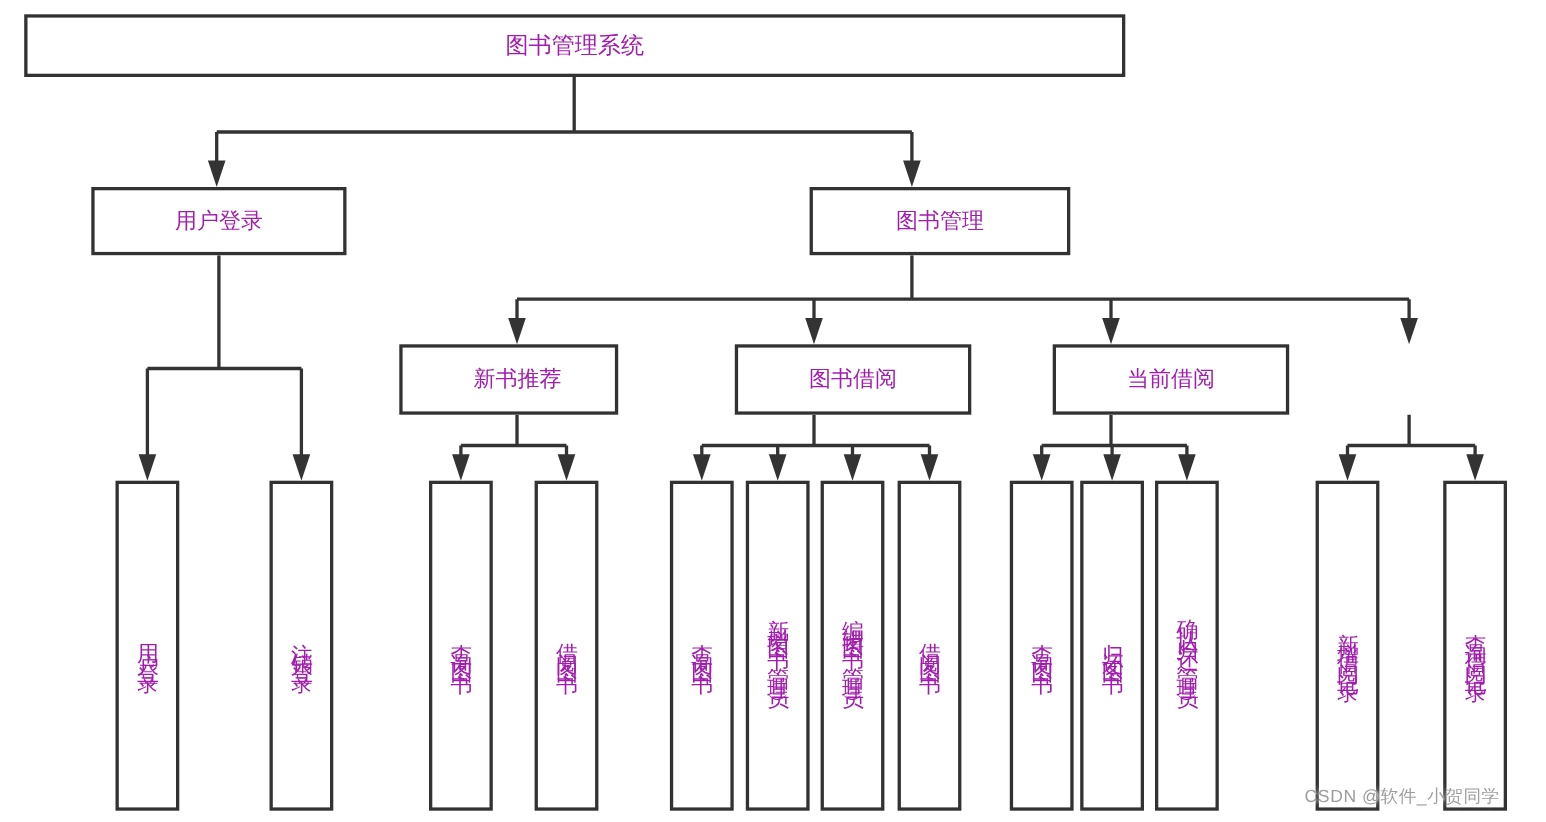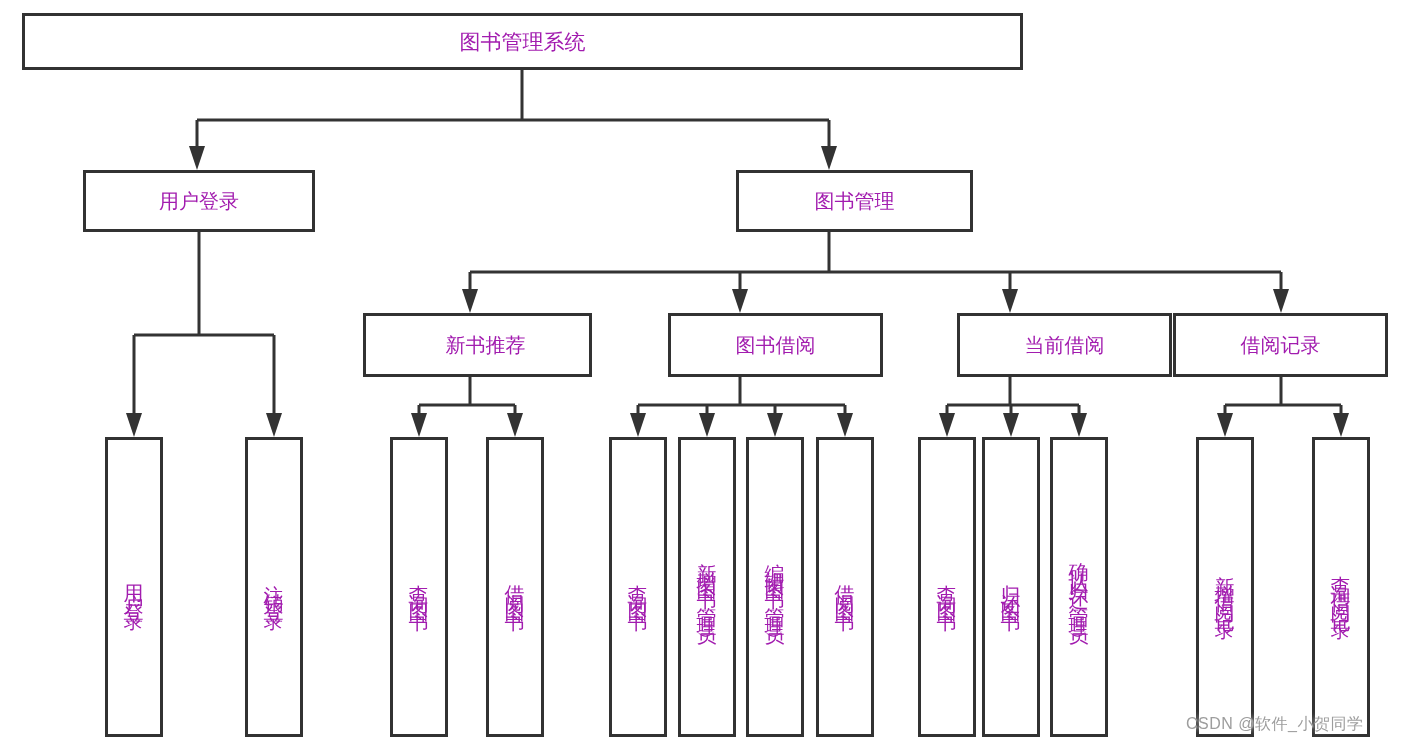--- a/index.html
+++ b/index.html
@@ -68,24 +68,23 @@
       <polygon points="1225,437 1217,413 1233,413"></polygon>
       <polygon points="1341,437 1333,413 1349,413"></polygon>
     </g>
   </svg>
 
   <div class="node root" style="left:22px;top:13px;width:1001px;height:57px;">图书管理系统</div>
 
   <div class="node" style="left:83px;top:170px;width:232px;height:62px;">用户登录</div>
   <div class="node" style="left:710px;top:170px;width:237px;height:62px;margin-left:26px;">图书管理</div>
 
-  <div class="node" style="left:363px;top:313px;width:229px;height:64px;padding-left:16px;">新书推荐</div>
+  <div class="node" style="left:363px;top:313px;width:199px;height:64px;padding-left:16px;">新书推荐</div>
   <div class="node" style="left:633px;top:313px;width:215px;height:64px;margin-left:35px;">图书借阅</div>
   <div class="node" style="left:957px;top:313px;width:215px;height:64px;">当前借阅</div>
-  <div class="node" style="left:1173px;top:313px;width:215px;height:64px;">借阅记录</div>
 
   <div class="node v" style="left:105px;top:437px;width:58px;height:300px;">用户登录</div>
   <div class="node v" style="left:245px;top:437px;width:58px;height:300px;">注销登录</div>
 
   <div class="node v" style="left:390px;top:437px;width:58px;height:300px;">查询图书</div>
   <div class="node v" style="left:486px;top:437px;width:58px;height:300px;">借阅图书</div>
 
   <div class="node v" style="left:609px;top:437px;width:58px;height:300px;">查询图书</div>
   <div class="node v" style="left:678px;top:437px;width:58px;height:300px;">新增图书（管理员）</div>
   <div class="node v" style="left:746px;top:437px;width:58px;height:300px;">编辑图书（管理员）</div>

